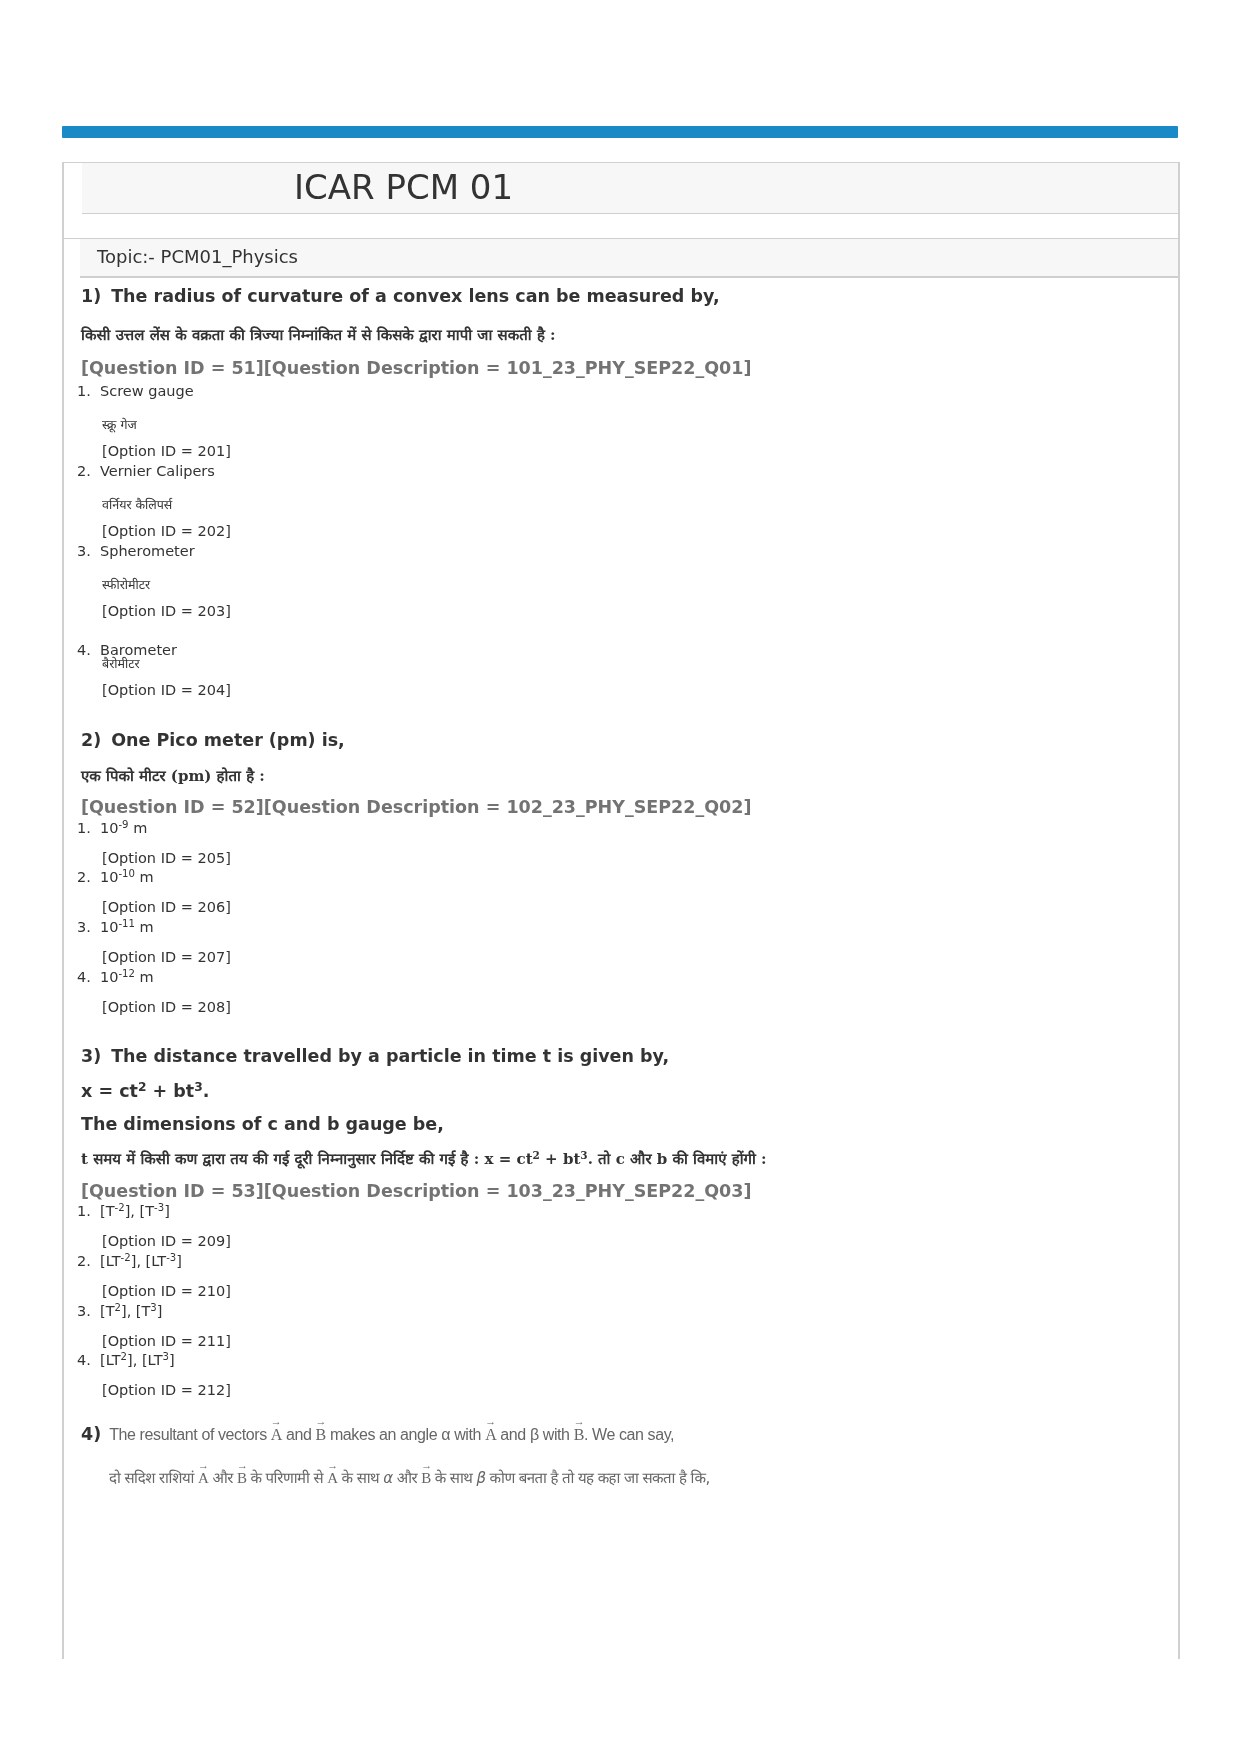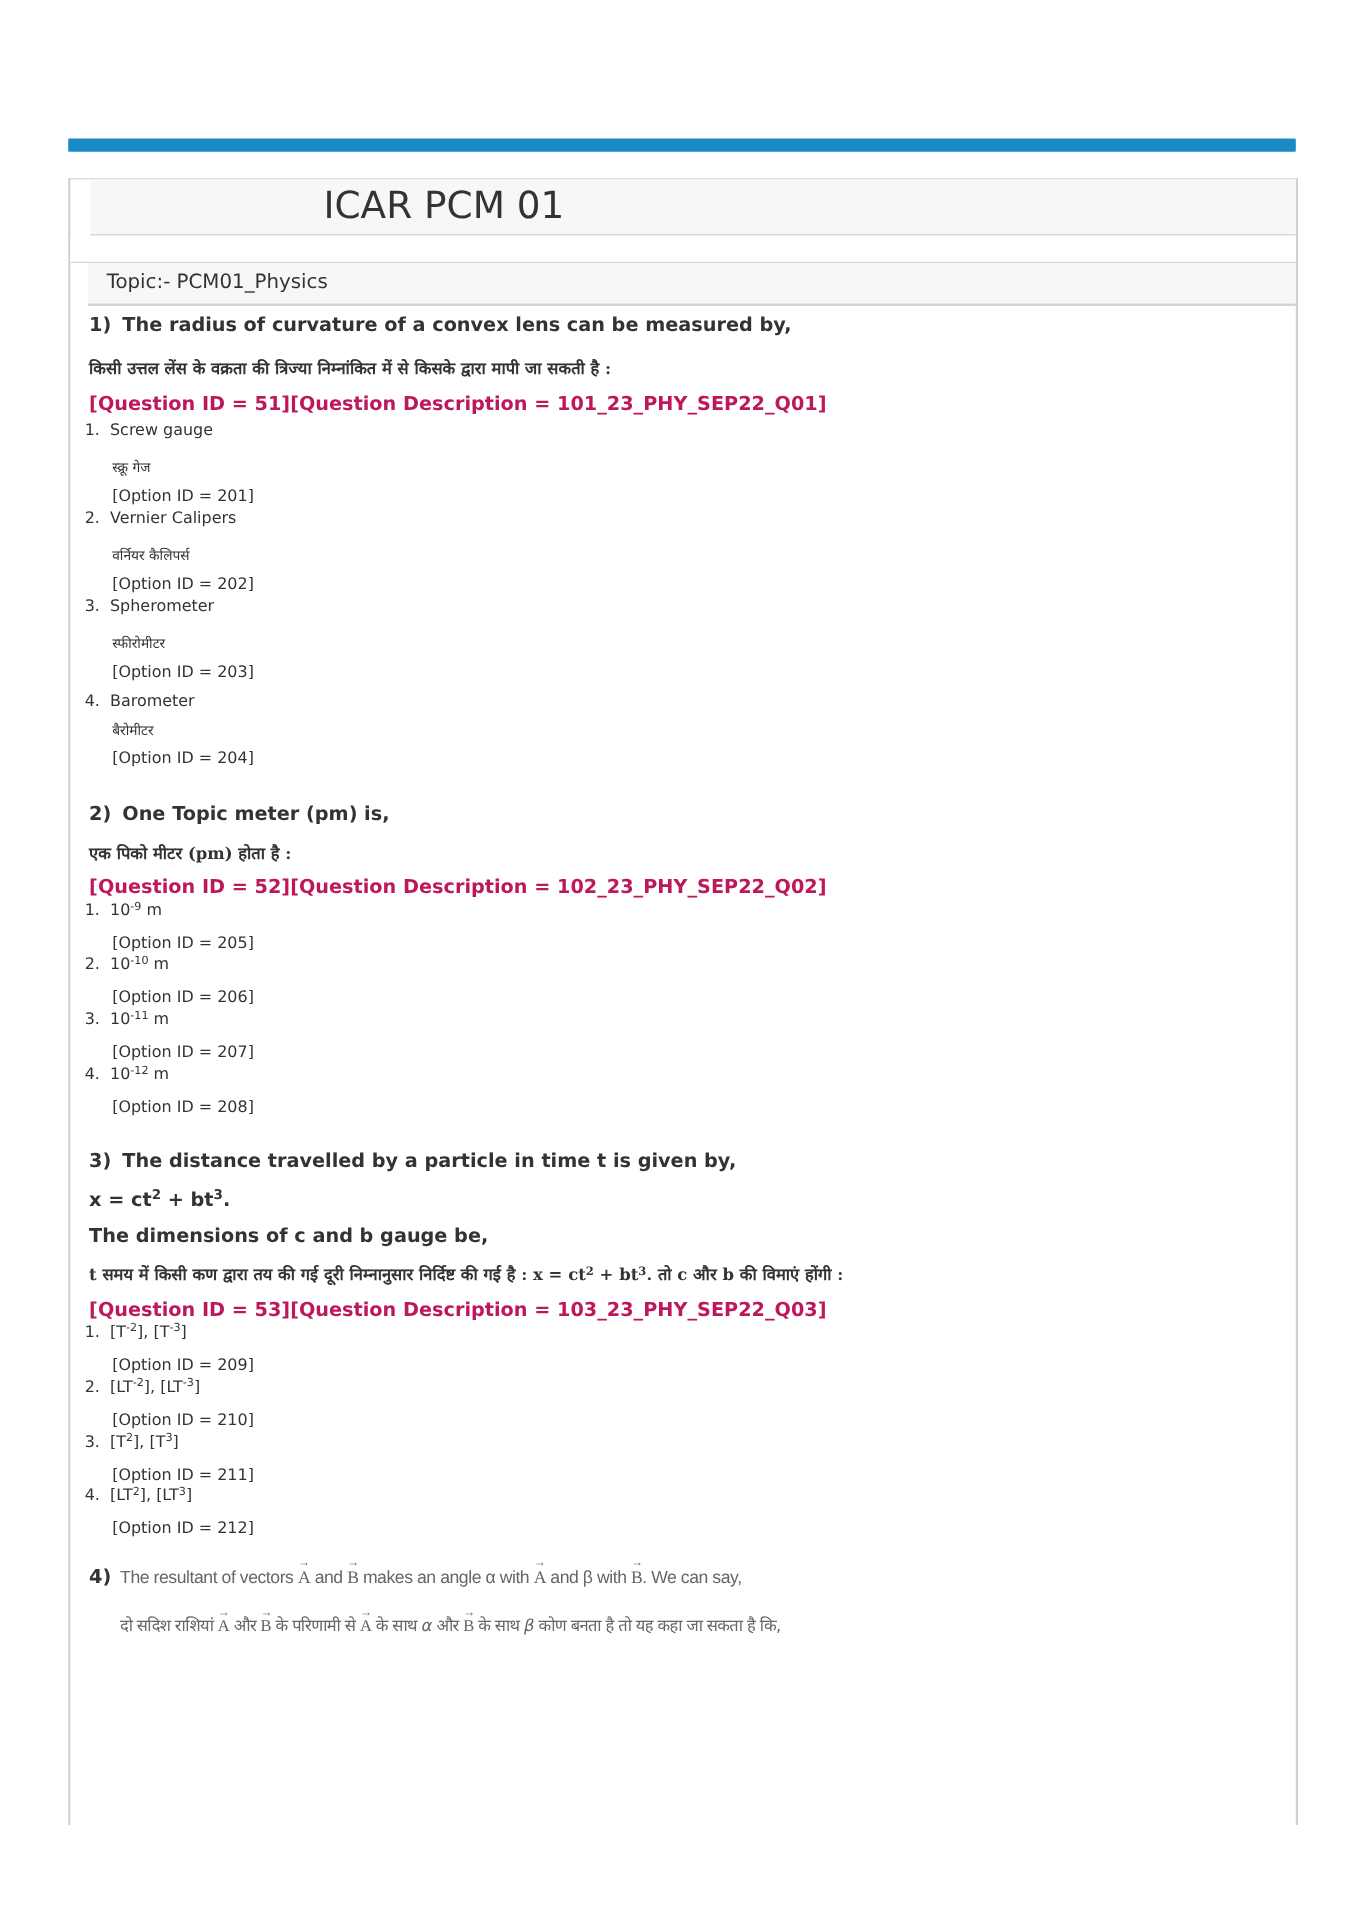--- a/index.html
+++ b/index.html
@@ -31,21 +31,21 @@
       position: relative;
       margin-left: 16px;
     }
     .topic {
       position: absolute; left: 17px; top: 7px; font-size: 18px; color: #333;
     }
     .content { position: relative; }
     .q { position: absolute; left: 17px; font-size: 17.5px; font-weight: bold; color: #333; white-space: nowrap; }
     .q .num { margin-right: 10px; }
     .hi { position: absolute; left: 17px; font-family: "DejaVu Serif", serif; font-size: 15px; font-weight: bold; color: #333; white-space: nowrap; }
-    .qid { position: absolute; left: 17px; font-size: 17.5px; font-weight: bold; color: #be185d; white-space: nowrap; text-align: center; }
+    .qid { position: absolute; left: 17px; font-size: 17.5px; font-weight: bold; color: #737373; white-space: nowrap; text-align: center; }
     .opt { position: absolute; left: 13px; font-size: 14.5px; color: #333; white-space: nowrap; }
     .opt .onum { display: inline-block; width: 23px; }
     .opt-hi { position: absolute; left: 38px; font-family: "DejaVu Serif", serif; font-size: 12.5px; color: #333; white-space: nowrap; text-align: right; }
     .oid { position: absolute; left: 38px; font-size: 14.5px; color: #333; white-space: nowrap; }
     sup { font-size: 0.7em; vertical-align: 0.5em; line-height: 0; }
     .img-q { position: absolute; left: 17px; font-family: "Liberation Sans", sans-serif; color: #555; white-space: nowrap; }
     .img-q .num { font-family: "DejaVu Sans", sans-serif; font-weight: bold; color: #333; font-size: 17.5px; margin-right: 8px; }
     .img-q .txt { font-size: 16px; letter-spacing: -0.4px; color: #666; }
     .vec { position: relative; font-family: "Liberation Serif", serif; display: inline-block; }
     .vec::before { content: "\2192"; position: absolute; top: -11px; left: 0; font-size: 11px; }
@@ -76,25 +76,25 @@
     <div class="oid" style="top:165px">[Option ID = 201]</div>
 
     <div class="opt" style="top:185px"><span class="onum">2.</span><span>Vernier Calipers</span></div>
     <div class="opt-hi" style="top:218px">वर्नियर कैलिपर्स</div>
     <div class="oid" style="top:245px">[Option ID = 202]</div>
 
     <div class="opt" style="top:265px"><span class="onum">3.</span><span>Spherometer</span></div>
     <div class="opt-hi" style="top:298px">स्फीरोमीटर</div>
     <div class="oid" style="top:325px">[Option ID = 203]</div>
 
-    <div class="opt" style="top:352px"><span class="onum">4.</span><span>Barometer</span></div>
+    <div class="opt" style="top:364px"><span class="onum">4.</span><span>Barometer</span></div>
     <div class="opt-hi" style="top:377px">बैरोमीटर</div>
     <div class="oid" style="top:404px">[Option ID = 204]</div>
 
-    <div class="q" style="top:452px"><span class="num">2)</span><span>One Topic meter (pm) is,</span></div>
+    <div class="q" style="top:452px"><span class="num">2)</span><span>One Pico meter (pm) is,</span></div>
     <div class="hi" style="top:487px">एक पिको मीटर (pm) होता है :</div>
     <div class="qid" style="top:519px">[Question ID = 52][Question Description = 102_23_PHY_SEP22_Q02]</div>
 
     <div class="opt" style="top:542px"><span class="onum">1.</span><span>10</span><sup>-9</sup><span> m</span></div>
     <div class="oid" style="top:572px">[Option ID = 205]</div>
 
     <div class="opt" style="top:591px"><span class="onum">2.</span><span>10</span><sup>-10</sup><span> m</span></div>
     <div class="oid" style="top:621px">[Option ID = 206]</div>
 
     <div class="opt" style="top:641px"><span class="onum">3.</span><span>10</span><sup>-11</sup><span> m</span></div>

